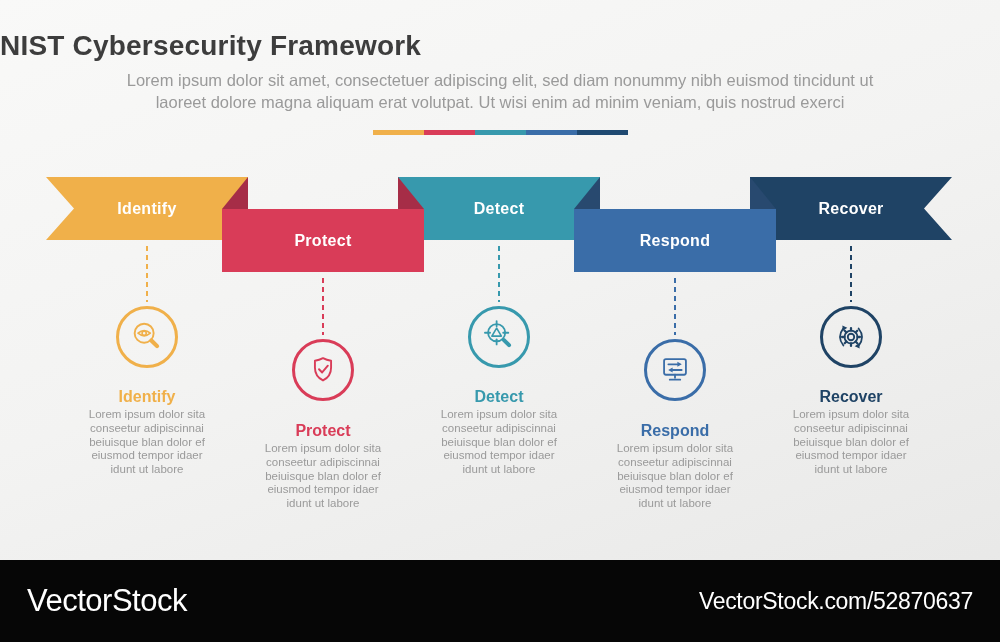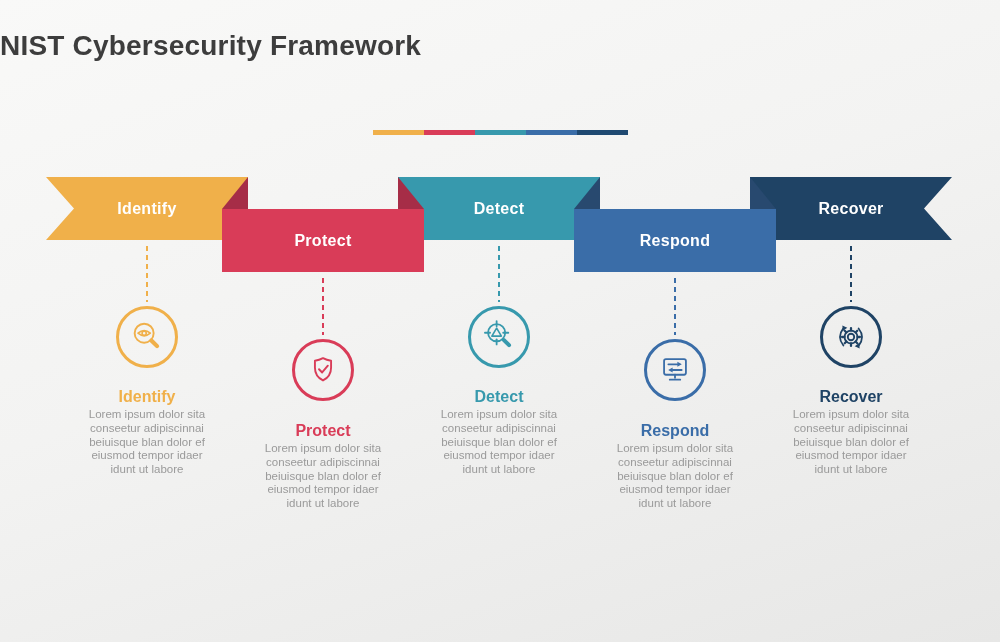--- a/index.html
+++ b/index.html
@@ -53,20 +53,24 @@
           box-sizing:border-box;}
   .footer .logo{color:#fff;font-size:31px;letter-spacing:-.5px;}
   .footer .credit{color:#fff;font-size:23px;letter-spacing:-.3px;}
 </style>
 </head>
 <body>
 
 <div id="page">
 
   <div class="title">NIST Cybersecurity Framework</div>
+  <div class="subtitle">
+    <div>Lorem ipsum dolor sit amet, consectetuer adipiscing elit, sed diam nonummy nibh euismod tincidunt ut</div>
+    <div>laoreet dolore magna aliquam erat volutpat. Ut wisi enim ad minim veniam, quis nostrud exerci</div>
+  </div>
 
   <div class="legend-bar">
     <div style="background: rgb(240, 176, 74);"></div>
     <div style="background: rgb(217, 60, 88);"></div>
     <div style="background: rgb(55, 153, 173);"></div>
     <div style="background: rgb(58, 109, 168);"></div>
     <div style="background: rgb(31, 73, 113);"></div>
   </div>
 
   <div class="ribbon toprow first" style="left: 46px; --c: #F0B04A;">
@@ -187,14 +191,18 @@
     <div>idunt ut labore</div>
   </div>
   <div class="step-body toprow" style="left:750px;">
     <div>Lorem ipsum dolor sita</div>
     <div>conseetur adipiscinnai</div>
     <div>beiuisque blan dolor ef</div>
     <div>eiusmod tempor idaer</div>
     <div>idunt ut labore</div>
   </div>
 
+  <div class="footer">
+    <span class="logo">VectorStock</span>
+    <span class="credit">VectorStock.com/52870637</span>
+  </div>
 
 </div>
 
 </body></html>

